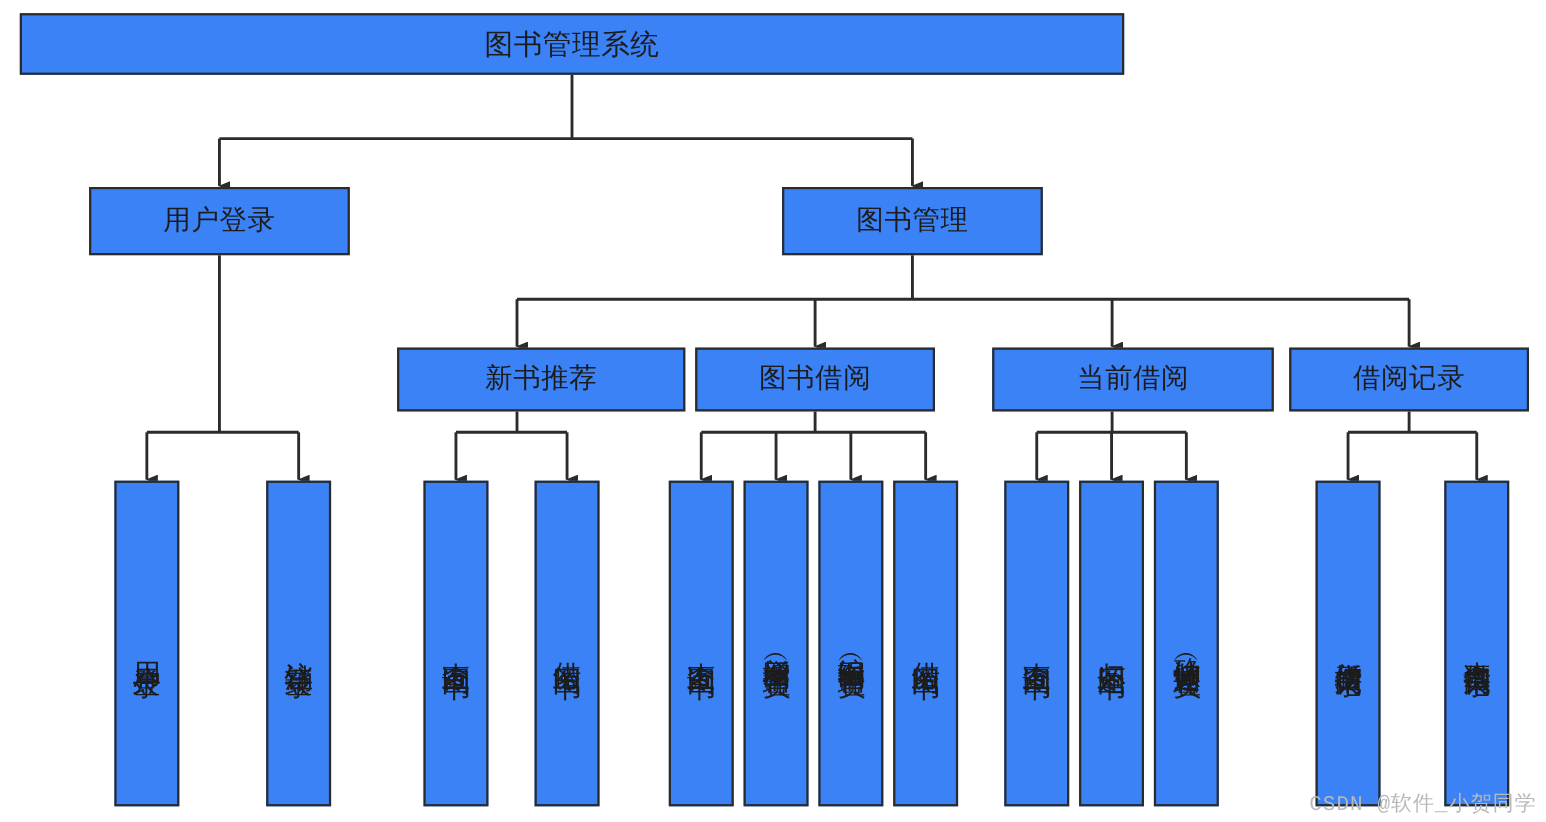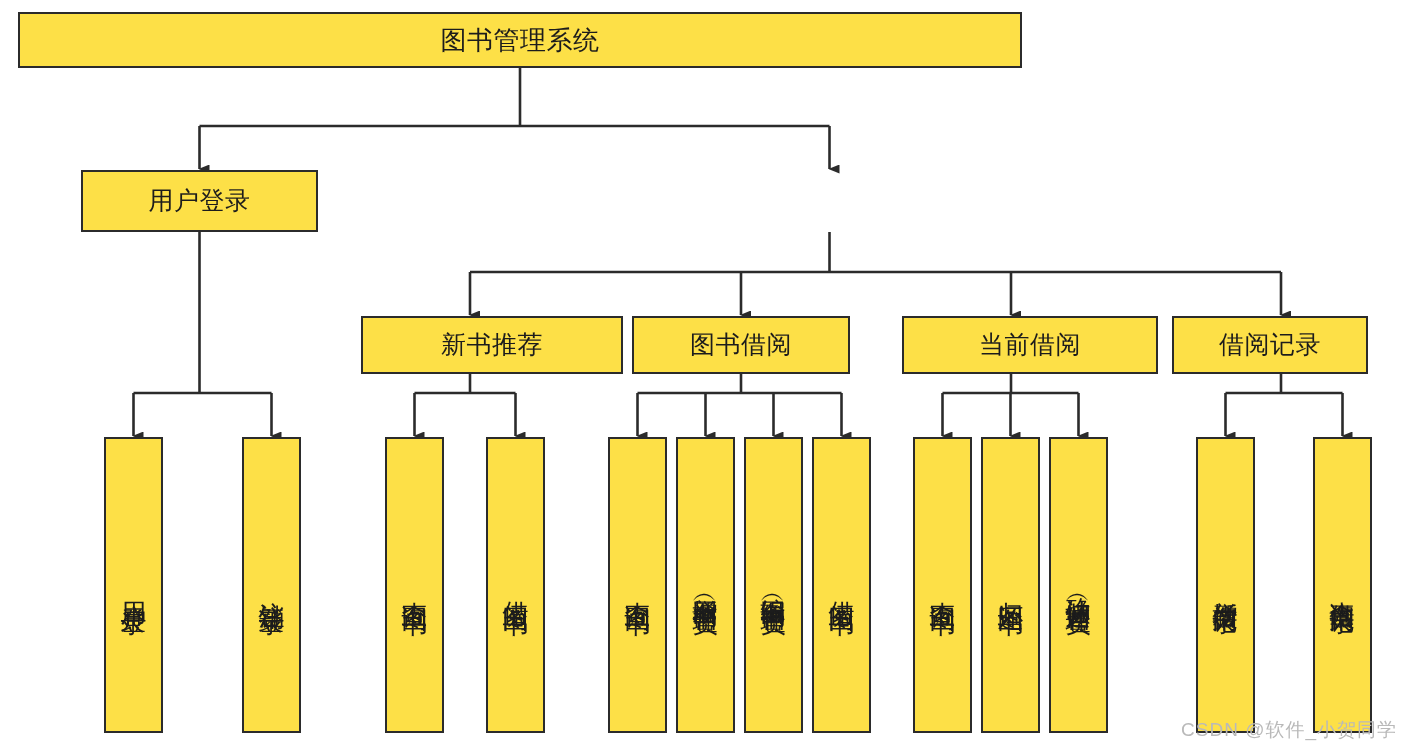--- a/index.html
+++ b/index.html
@@ -15,21 +15,21 @@
     position: relative;
     width: 1405px;
     height: 747px;
     background: #ffffff;
     overflow: hidden;
   }
   .node {
     position: absolute;
     box-sizing: border-box;
     border: 2.5px solid #2b2b2b;
-    background: #fde047;
+    background: #3b82f6;
     display: flex;
     align-items: center;
     justify-content: center;
     color: #1c1c1c;
   }
   .node .label {
     display: block;
     line-height: 1.02;
     letter-spacing: 0.5px;
     white-space: nowrap;
@@ -68,21 +68,21 @@
     pointer-events: none;
   }
   .watermark {
     position: absolute;
     right: 8px;
     bottom: 4px;
     font-size: 19px;
     color: #b9b9b9;
     letter-spacing: 1px;
     white-space: nowrap;
-    font-family: Liberation Sans, sans-serif;
+    font-family: Liberation Mono, monospace;
     text-align: right;
   }
 </style>
 </head>
 <body>
 
 <div id="canvas">
 
   <svg id="edges" viewBox="0 0 1405 747">
     <defs>
@@ -127,31 +127,34 @@
       </g>
   </svg>
 
   <div class="node horiz root" style="left:18px; top:12px; width:1004px; height:56px;">
     <span class="label">图书管理系统</span>
   </div>
 
   <div class="node horiz" style="left:81px; top:170px; width:237px; height:62px;">
     <span class="label">用户登录</span>
   </div>
+  <div class="node horiz" style="left:711px; top:170px; width:237px; height:62px;">
+    <span class="label">图书管理</span>
+  </div>
 
   <div class="node horiz" style="left:361px; top:316px; width:262px; height:58px;">
     <span class="label">新书推荐</span>
   </div>
   <div class="node horiz" style="left:632px; top:316px; width:218px; height:58px;">
     <span class="label">图书借阅</span>
   </div>
   <div class="node horiz" style="left:902px; top:316px; width:256px; height:58px;">
     <span class="label">当前借阅</span>
   </div>
-  <div class="node horiz" style="left:1172px; top:316px; width:196px; height:58px;">
+  <div class="node horiz" style="left:1172px; top:316px; width:218px; height:58px;">
     <span class="label">借阅记录</span>
   </div>
 
   <div class="node vert" style="left:104px; top:437px; width:59px; height:296px;">
     <span class="label">用户登录</span>
   </div>
   <div class="node vert" style="left:242px; top:437px; width:59px; height:296px;">
     <span class="label">注销登录</span>
   </div>
 

